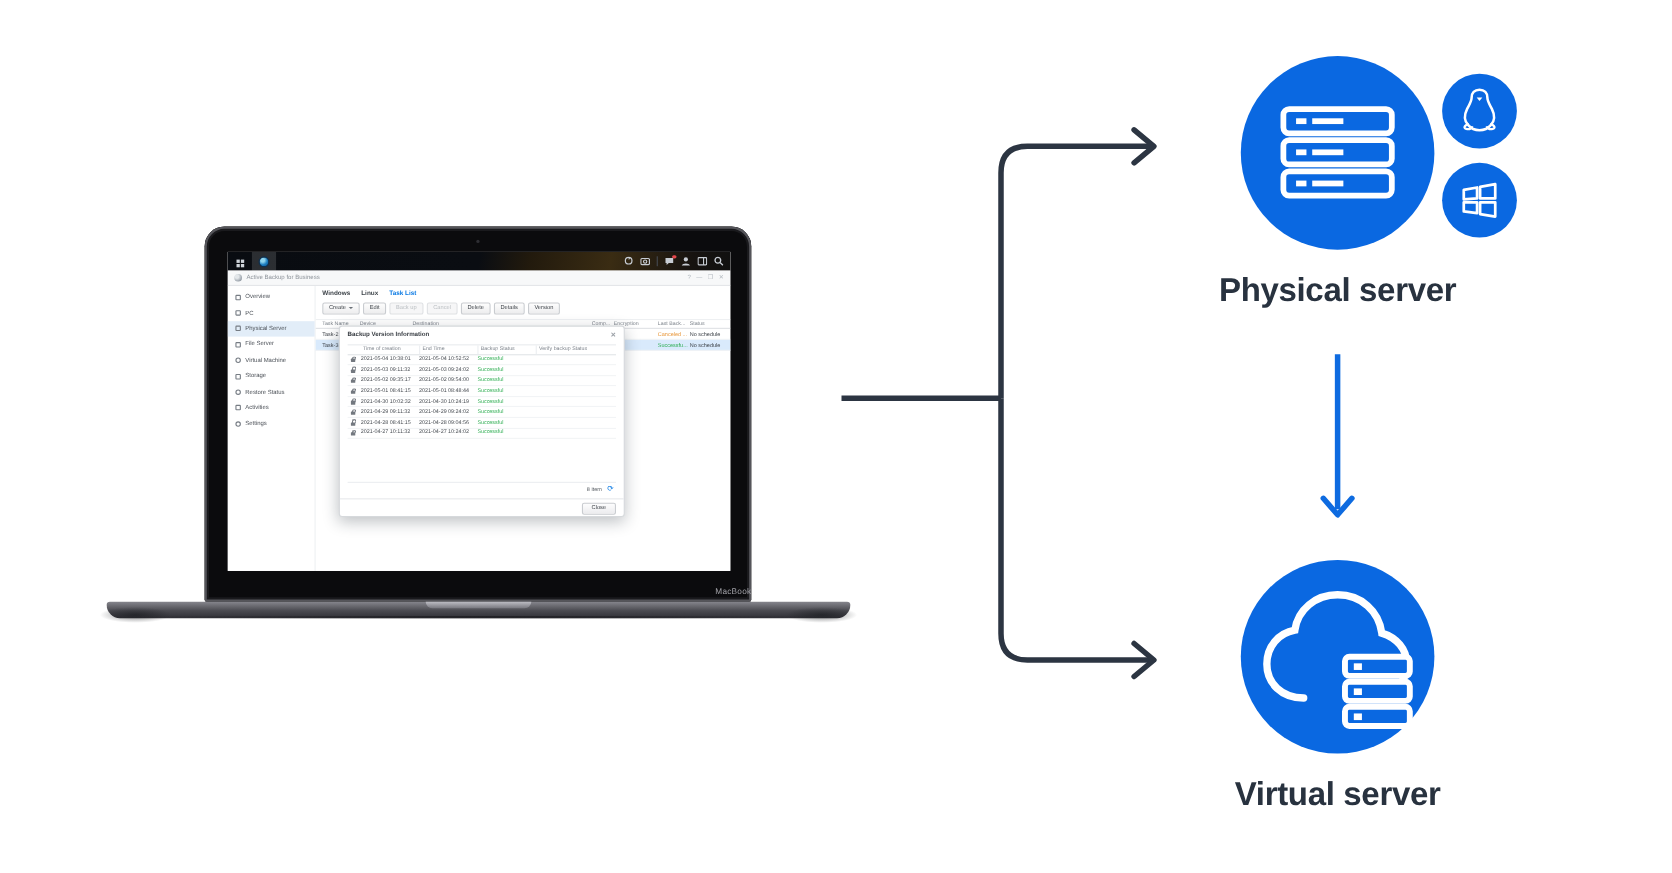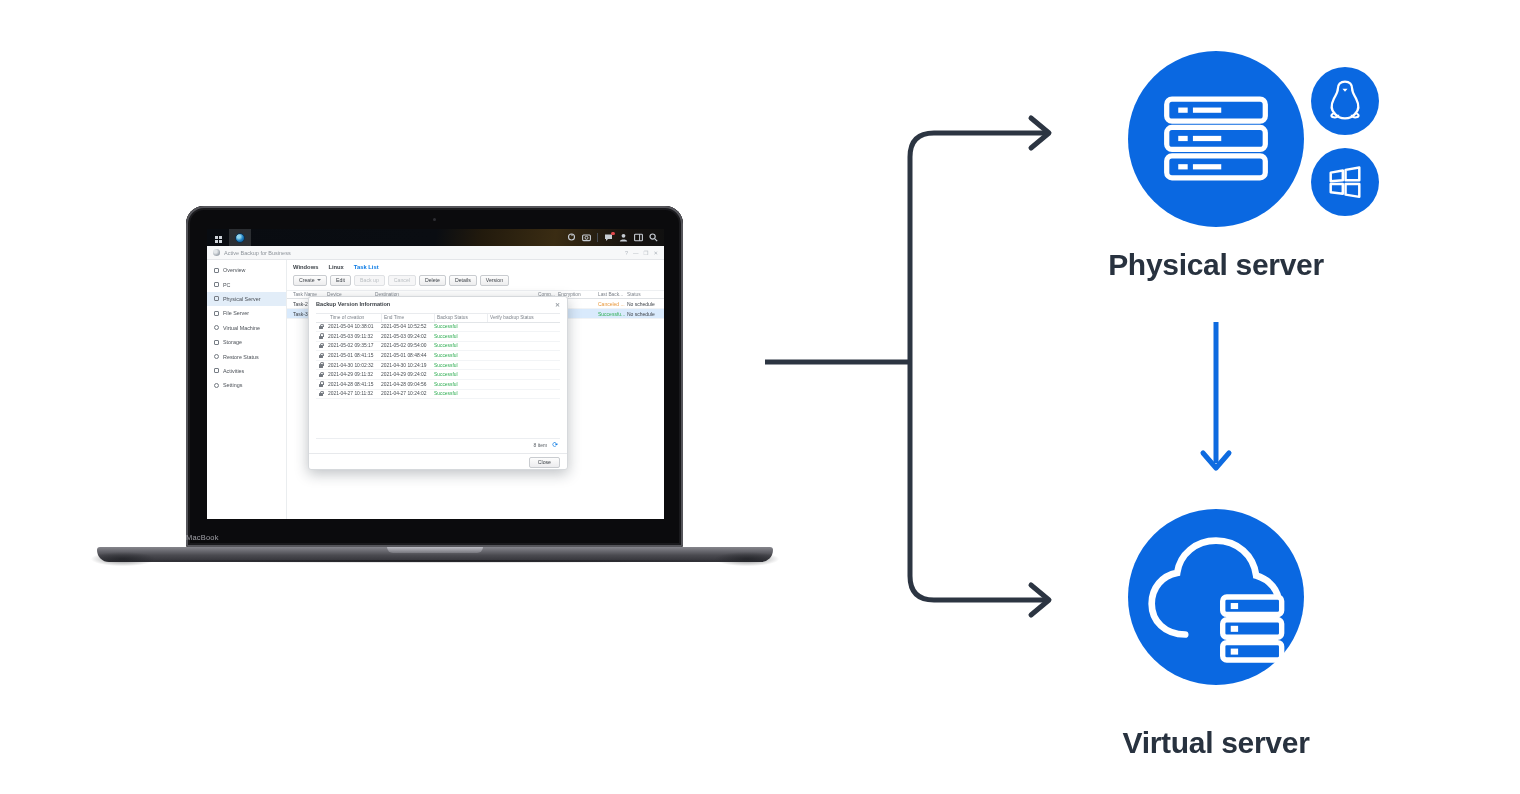--- a/index.html
+++ b/index.html
@@ -4,21 +4,21 @@
 <style>
   * { margin:0; padding:0; box-sizing:border-box; }
   html,body { width:1520px; height:794px; background:#fff; font-family:"Liberation Sans", sans-serif; }
   .stage { position:relative; width:1520px; height:794px; overflow:hidden; background:#fff; }
 
   
   .lid { position:absolute; left:186px; top:206px; width:497px; height:341px;
          background:#0b0b0d; border-radius:18px 18px 2px 2px;
          box-shadow: inset 0 0 0 2px #55555a, inset 0 0 0 4px #1a1a1d; }
   .camera-dot { position:absolute; left:433px; top:218px; width:3px; height:3px; border-radius:50%; background:#2e2e33; }
-  .brand { position:absolute; left:186px; top:533px; width:497px; text-align:left;
+  .brand { position:absolute; left:186px; top:533px; width:497px; text-align:right;
            font-size:7.5px; color:#a0a0a6; letter-spacing:.2px; }
   .base { position:absolute; left:97px; top:547px; width:676px; height:15px;
           background:linear-gradient(#86868d, #4a4a50 55%, #303036);
           border-radius:4px 4px 16px 16px; }
   .base::after { content:''; position:absolute; left:6px; right:6px; bottom:-2px; height:4px;
           background:radial-gradient(60% 100% at 50% 0, rgba(10,10,12,.55), rgba(10,10,12,0) 80%); }
   .notch { position:absolute; left:50%; top:0; transform:translateX(-50%); width:96px; height:6px;
           background:linear-gradient(#bdbdc4,#77777e); border-radius:0 0 9px 9px; }
   .smudge { position:absolute; top:551px; width:86px; height:16px;
           background:radial-gradient(50% 60% at 50% 50%, rgba(20,22,26,.55), rgba(20,22,26,0) 75%); }
@@ -419,15 +419,15 @@
         <rect x="60" y="50" width="44" height="13" rx="3" fill="#0a68e1" stroke="#fff" stroke-width="4"></rect>
         <rect x="60" y="67" width="44" height="13" rx="3" fill="#0a68e1" stroke="#fff" stroke-width="4"></rect>
         <rect x="60" y="84" width="44" height="13" rx="3" fill="#0a68e1" stroke="#fff" stroke-width="4"></rect>
         <rect x="66" y="54.5" width="5.5" height="4.5" fill="#fff"></rect>
         <rect x="66" y="71.5" width="5.5" height="4.5" fill="#fff"></rect>
         <rect x="66" y="88.5" width="5.5" height="4.5" fill="#fff"></rect>
       </g>
     </svg>
   </div>
 
-  <div class="dg-label" style="left:1056px; top:706px;margin-top:20px;">Virtual server</div>
+  <div class="dg-label" style="left:1056px; top:706px;">Virtual server</div>
 
 </div>
 
 </body></html>

